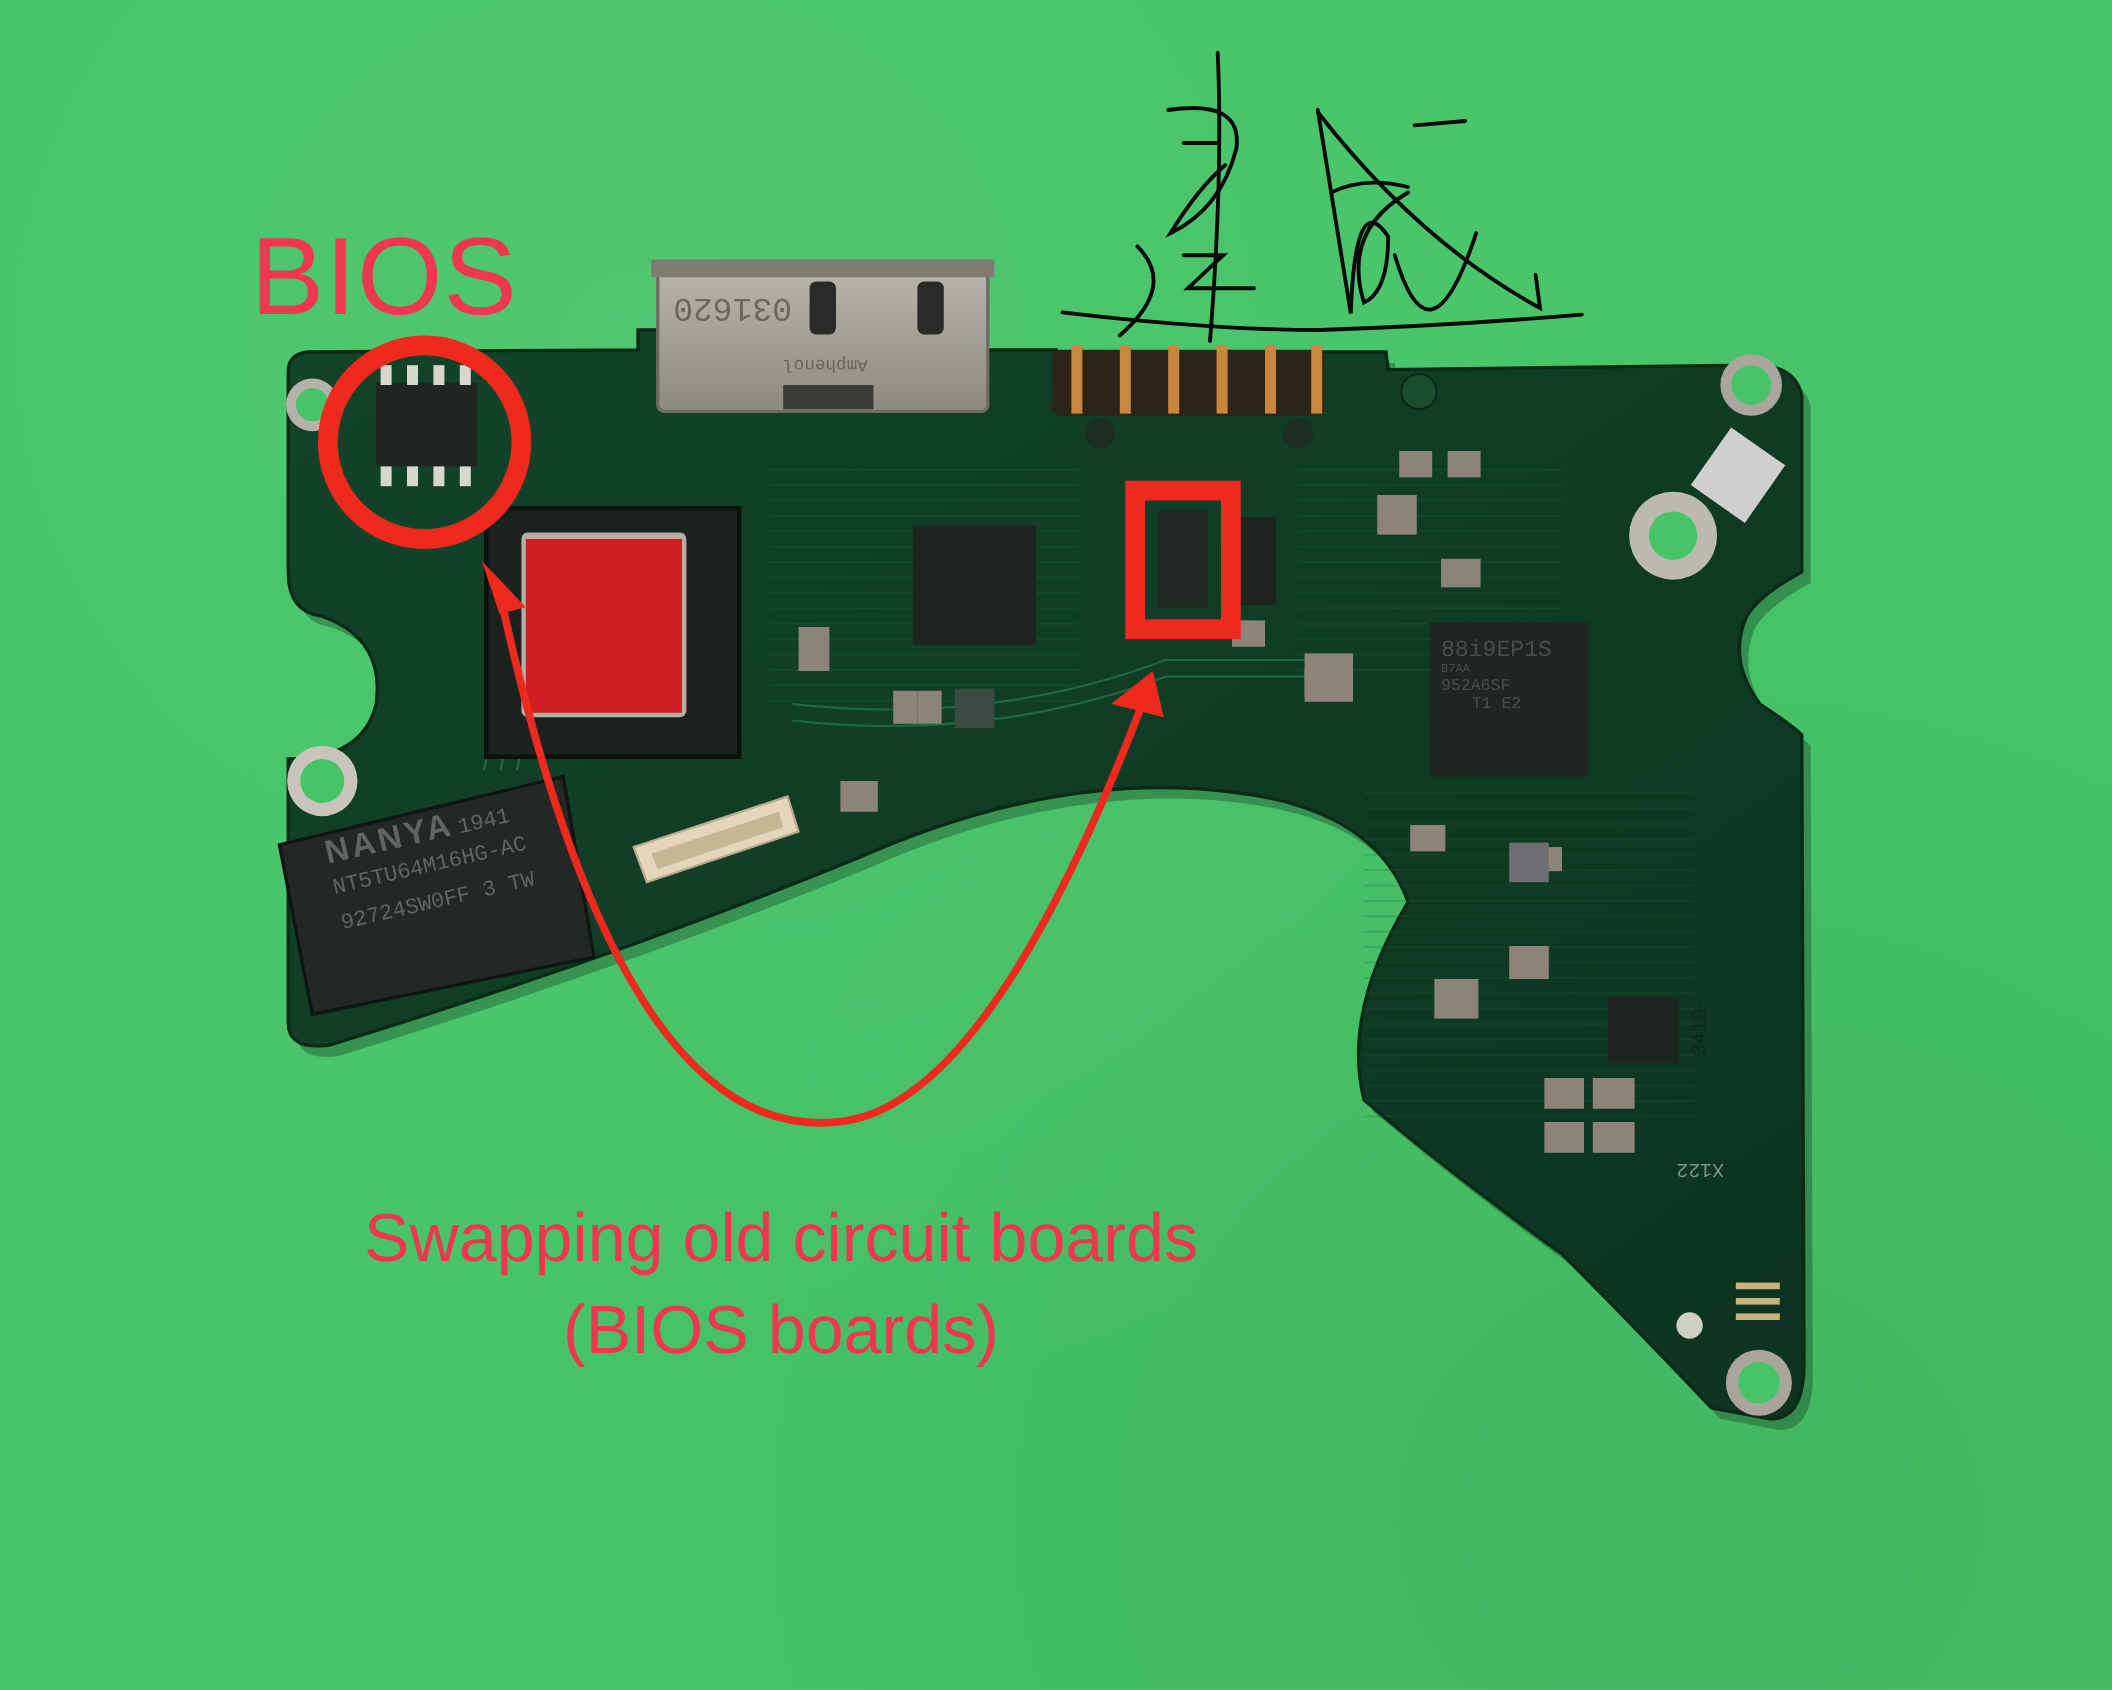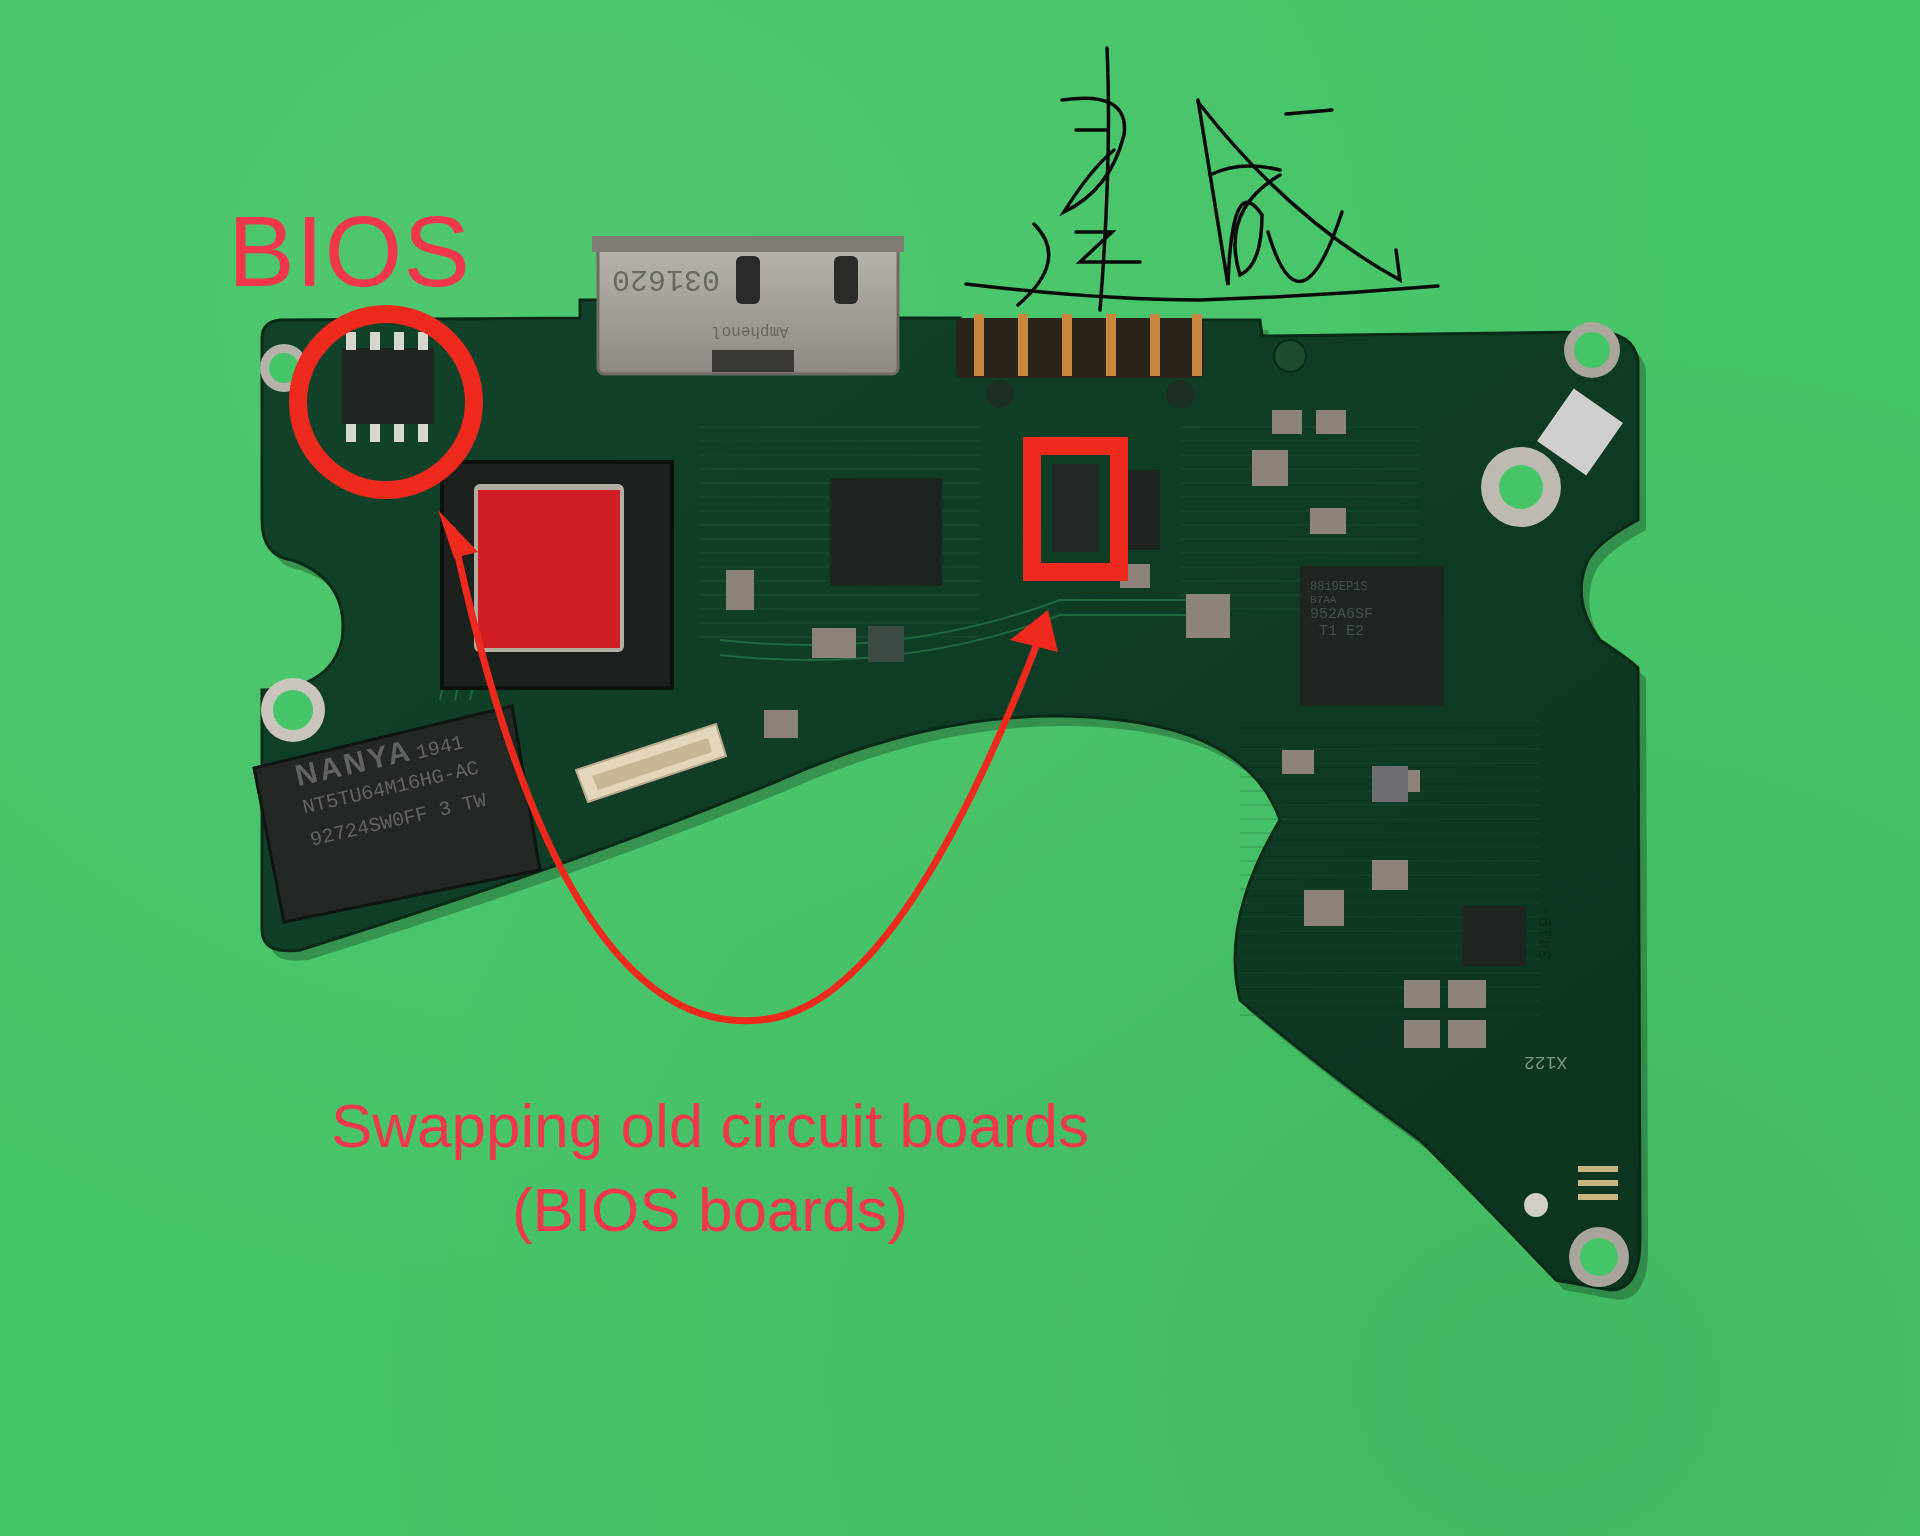--- a/index.html
+++ b/index.html
@@ -186,21 +186,21 @@
   <div class="chip-text" style="left:712px; top:322px; font-size:16px; transform:rotate(180deg); color:rgba(60,60,55,0.55);">Amphenol</div>
 
   <div style="position:absolute; left:292px; top:760px; transform:rotate(-13deg); transform-origin:left top;">
     <span class="chip-text" style="position:static; font-family:'Liberation Sans',sans-serif; font-weight:bold; font-size:30px; letter-spacing:3px;">NANYA</span>
     <span class="chip-text" style="position:static; font-size:20px;">1941</span>
     <div class="chip-text" style="position:static; font-size:20px; margin-top:4px;">NT5TU64M16HG-AC</div>
     <div class="chip-text" style="position:static; font-size:20px; margin-top:10px;">92724SW0FF  3  TW</div>
   </div>
 
   <div style="position:absolute; left:1310px; top:580px;">
-    <div class="chip-text" style="position:static; font-size:12px; color:rgba(120,130,125,0.45);">88i9EP1S</div>
+    <div class="chip-text" style="position:static; font-size:21px; color:rgba(120,130,125,0.45);">88i9EP1S</div>
     <div class="chip-text" style="position:static; font-size:11px; color:rgba(120,130,125,0.45);">B7AA</div>
     <div class="chip-text" style="position:static; font-size:15px; color:rgba(120,130,125,0.45);">952A6SF</div>
     <div class="chip-text" style="position:static; font-size:15px; color:rgba(120,130,125,0.45);text-align:center;">T1  E2</div>
   </div>
 
   <div class="chip-text" style="left:1536px; top:960px; font-size:18px; color:#0c2a18; transform:rotate(-90deg); transform-origin:left top;">3419-</div>
   <div class="chip-text" style="left:1524px; top:1052px; font-size:18px; color:rgba(200,210,200,0.6); transform:rotate(180deg);">X122</div>
 
   <div class="label bios-label" style="color:#f0374d;">BIOS</div>
   <div class="label caption" style="color:#f0374d;">

